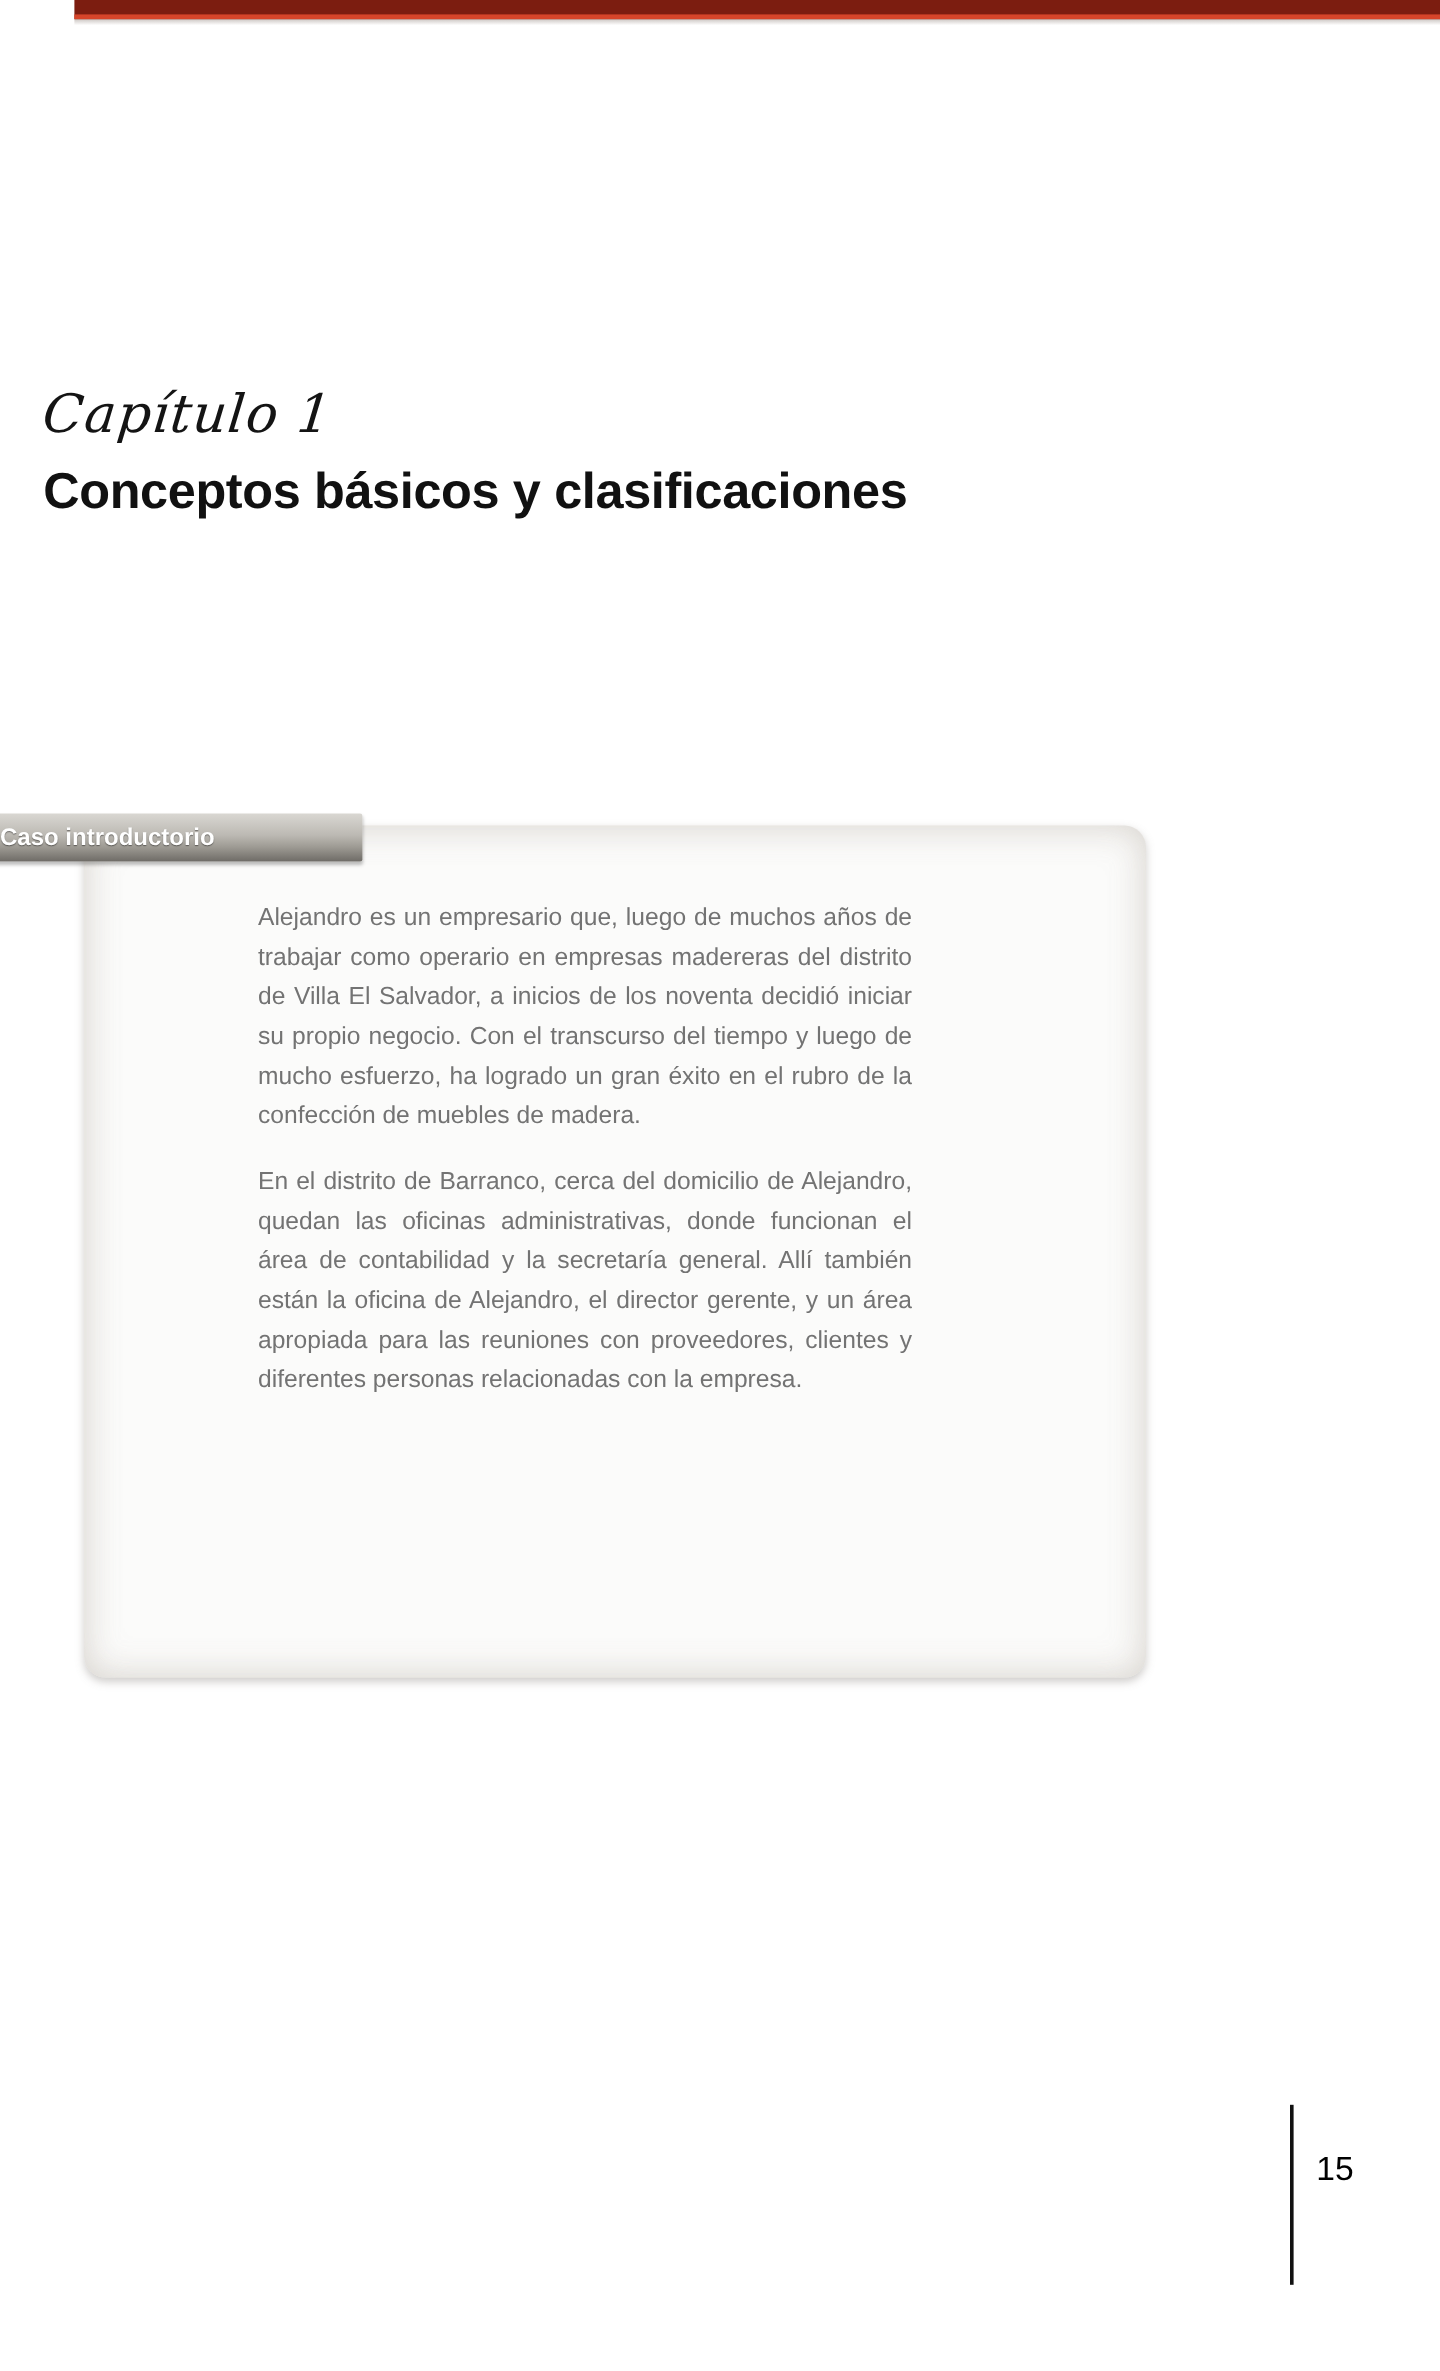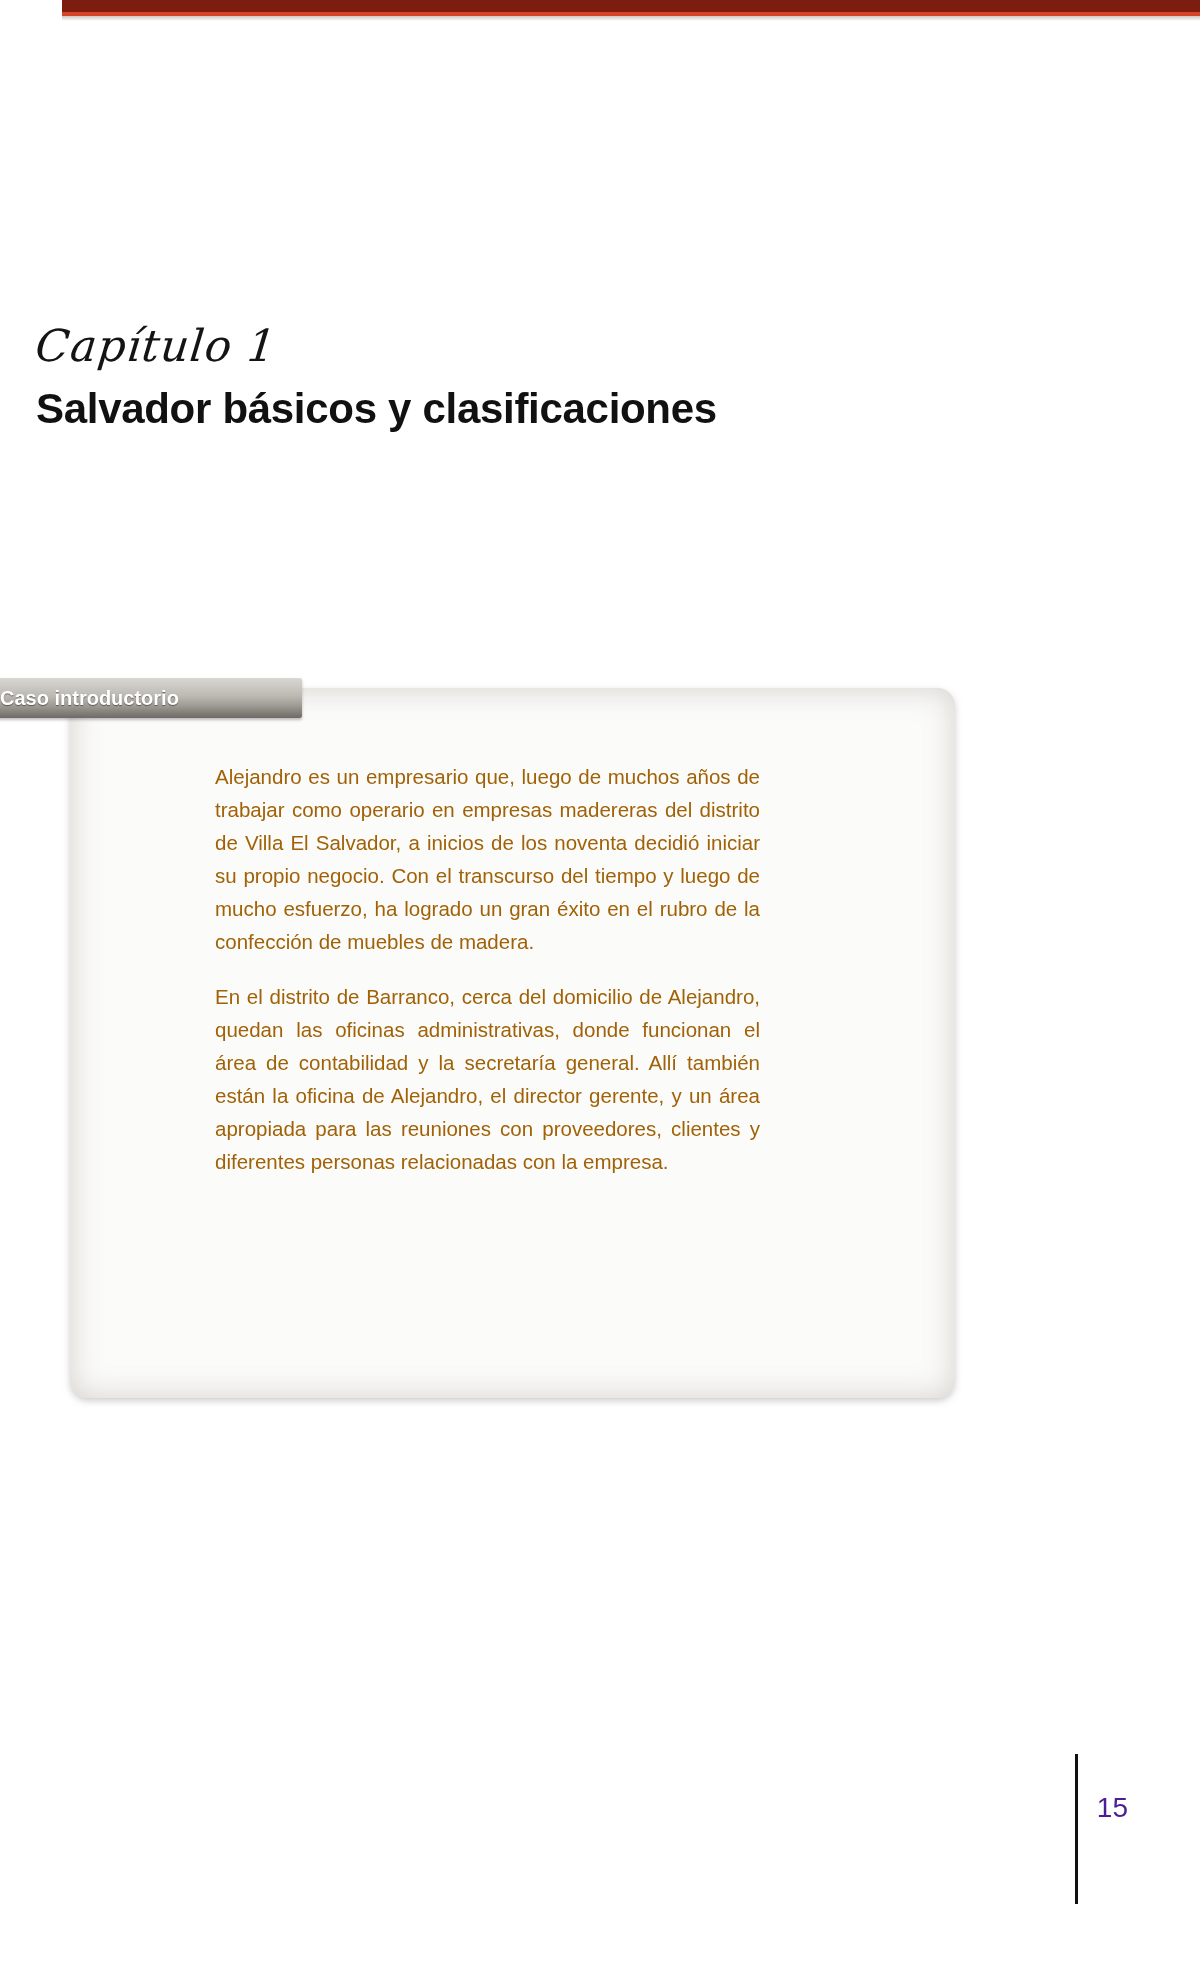--- a/index.html
+++ b/index.html
@@ -122,22 +122,22 @@
   .case-text {
     position: absolute;
     left: 145px;
     top: 60px;
     width: 545px;
   }
   .case-text p {
     font-family: "Liberation Sans", sans-serif;
     font-size: 20.5px;
     line-height: 33px;
-    color: #a16207;
-    margin: 12px 0 22px 0;
+    color: #737373;
+    margin: 0 0 22px 0;
     text-align: justify;
   }
   .case-text p:last-child {
     margin-bottom: 0;
   }
 
   
   .folio {
     position: absolute;
     right: 62px;
@@ -152,35 +152,35 @@
     width: 3px;
     height: 150px;
     background: #111111;
   }
   .folio-number {
     position: absolute;
     right: 10px;
     top: 38px;
     font-family: "Liberation Sans", sans-serif;
     font-size: 28px;
-    color: #4c1d95;
+    color: #000000;
     text-align: center;
   }
 </style>
 </head>
 <body>
 
 <div class="top-band">
   <div class="band-dark"></div>
   <div class="band-shadow"></div>
 </div>
 
 <div class="chapter-block">
   <div class="chapter-label">Capítulo 1</div>
-  <h1 class="chapter-title">Salvador básicos y clasificaciones</h1>
+  <h1 class="chapter-title">Conceptos básicos y clasificaciones</h1>
 </div>
 
 <div class="case-wrapper">
   <div class="case-panel">
     <div class="case-text">
       <p>Alejandro es un empresario que, luego de muchos años de trabajar como operario en empresas madereras del distrito de Villa El Salvador, a inicios de los noventa decidió iniciar su propio negocio. Con el transcurso del tiempo y luego de mucho esfuerzo, ha logrado un gran éxito en el rubro de la confección de muebles de madera.</p>
       <p>En el distrito de Barranco, cerca del domicilio de Alejandro, quedan las oficinas administrativas, donde funcionan el área de contabilidad y la secretaría general. Allí también están la oficina de Alejandro, el director gerente, y un área apropiada para las reuniones con proveedores, clientes y diferentes personas relacionadas con la empresa.</p>
     </div>
   </div>
   <div class="case-tab">

